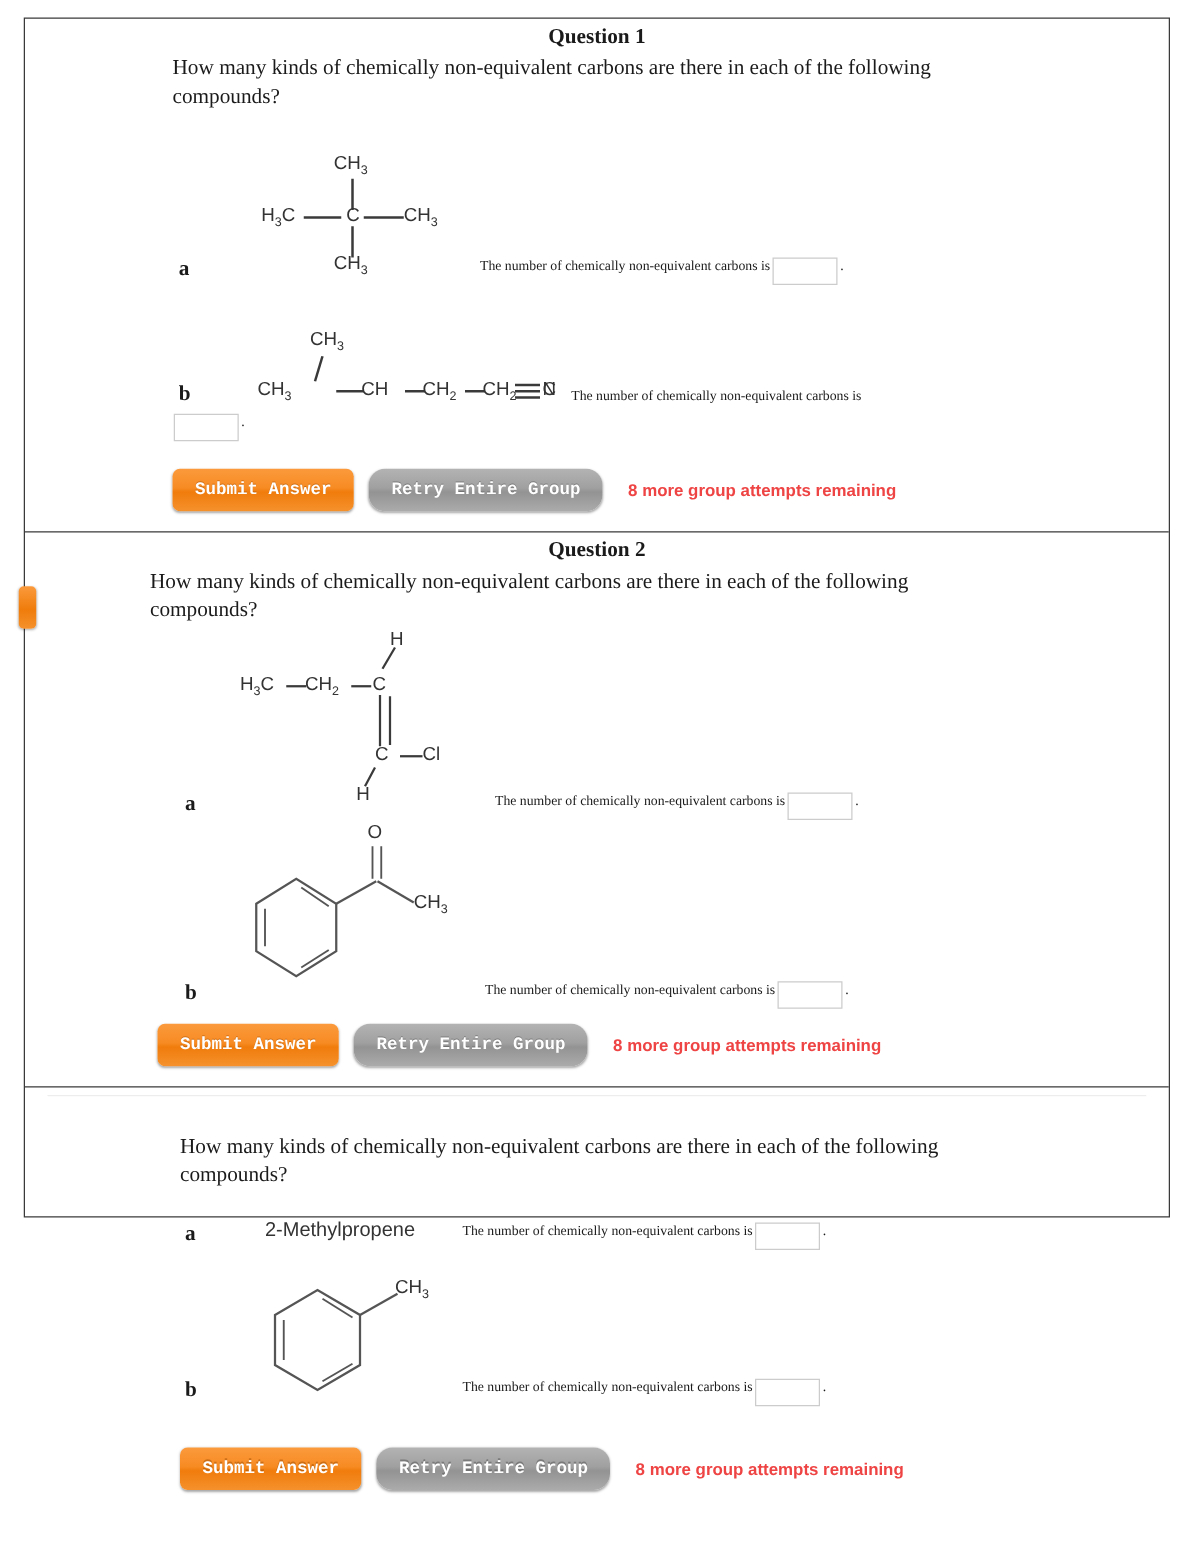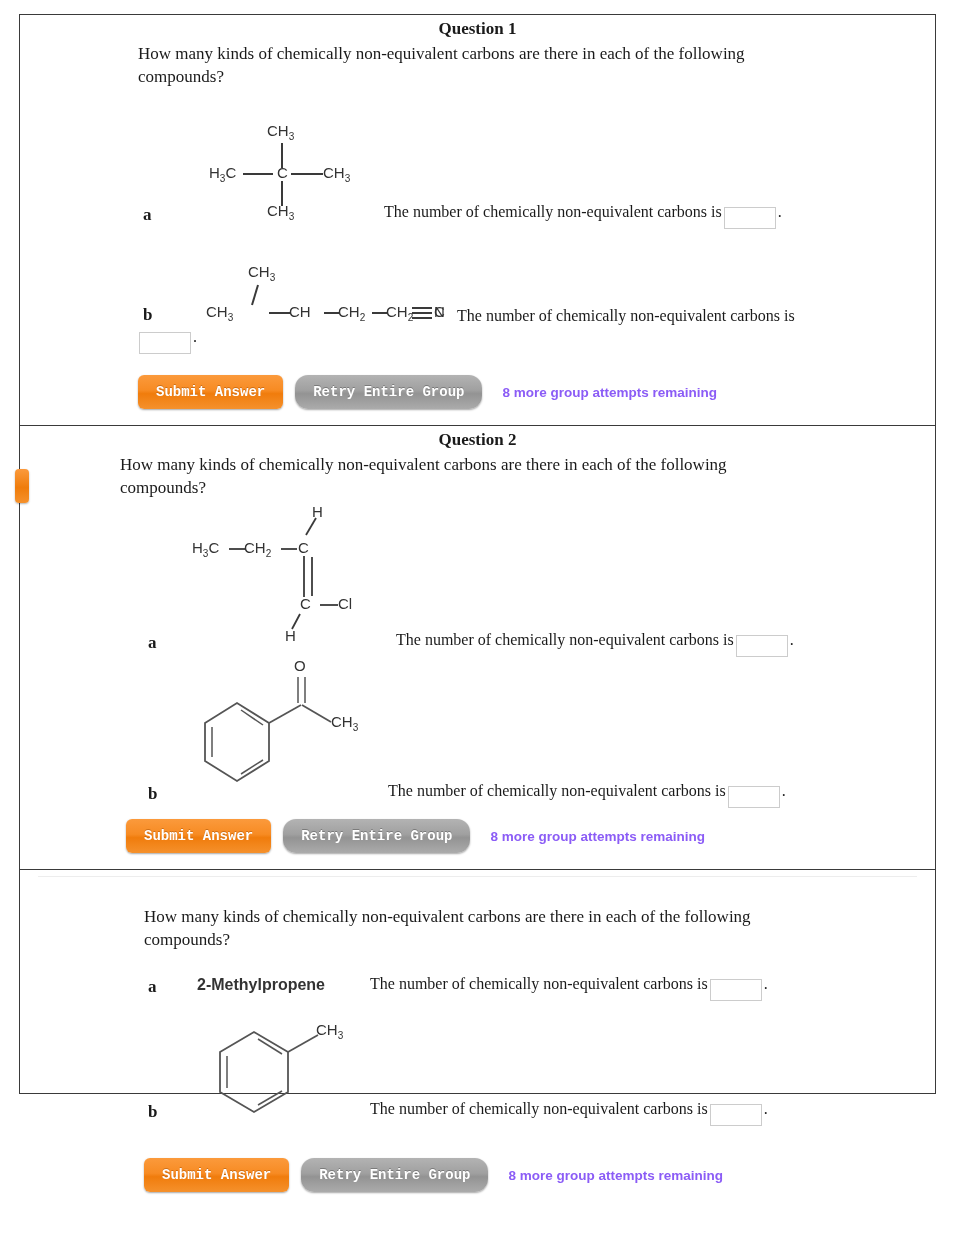--- a/index.html
+++ b/index.html
@@ -1,42 +1,42 @@
 <!DOCTYPE html>
 <html><head>
 <meta charset="utf-8">
 <style>
   html,body{margin:0;padding:0;background:#fff;}
   body{width:956px;height:1244px;font-family:"Liberation Serif",serif;color:#1a1a1a;}
 
   .page{position:relative;width:956px;height:1244px;overflow:hidden;}
 
   .quiz-frame{
-    position:absolute;left:19px;top:14px;width:917px;height:1080px;
+    position:absolute;left:19px;top:14px;width:917px;height:960px;
     border:1.5px solid #3a3a3a;box-sizing:border-box;background:#fff;
   }
 
   .qsection{position:relative;box-sizing:border-box;}
   .qsection + .qsection{border-top:1.5px solid #3a3a3a;}
 
   .q-title{
     text-align:center;font-weight:bold;font-size:17px;
     font-family:"Liberation Serif",serif;letter-spacing:0px;
     padding-top:4px;
   }
   .q-rule{height:1px;background:#ededed;margin:6px 18px 0 18px;}
 
   .q-prompt{
     font-size:17px;line-height:1.35;
     margin:3px 0 0 0;
   }
 
   .row{position:absolute;}
   .lbl-ab{font-weight:bold;font-size:17px;font-family:"Liberation Serif",serif;}
-  .answer-text{font-size:16px;font-family:"Liberation Serif",serif;white-space:nowrap;}
+  .answer-text{font-size:11px;font-family:"Liberation Serif",serif;white-space:nowrap;}
   .ansbox{
     display:inline-block;width:52px;height:22px;vertical-align:-5px;
     border:1px solid #cccccc;background:#ffffff;box-sizing:border-box;margin:0 2px;
   }
 
   
   .btnbar{position:absolute;display:flex;align-items:center;}
   .btn{
     font-family:Liberation Mono, monospace;font-weight:bold;font-size:14px;
     color:#ffffff;border:none;border-radius:6px;
@@ -48,21 +48,21 @@
     background:linear-gradient(to bottom,#fb9a3c 0%,#f78b23 45%,#f07c0c 55%,#f5912c 100%);
     text-shadow:0 -1px 0 rgba(150,70,0,.45);
   }
   .btn-retry{
     background:linear-gradient(to bottom,#b3b3b3 0%,#a0a0a0 45%,#939393 55%,#ababab 100%);
     text-shadow:0 -1px 0 rgba(80,80,80,.5);
     border-radius:13px;
   }
   .attempts{
     font-family:"Liberation Sans",sans-serif;font-weight:bold;font-size:13.5px;
-    color:#8b5cf6;margin-left:20px;white-space:nowrap;
+    color:#ef4444;margin-left:20px;white-space:nowrap;
   }
 
   
   .orange-sliver{
     position:absolute;width:14px;height:34px;
     background:linear-gradient(to bottom,#fb9a3c,#ef7c0b 55%,#f5912c);
     border-radius:4px;box-shadow:0 1px 2px rgba(0,0,0,.3);
   }
 
   
@@ -200,21 +200,21 @@
       </div>
     </div>
 
     <div class="qsection" style="height:356px;">
       <div class="q-rule"></div>
       <div class="q-prompt" style="position:absolute;left:124px;top:33px;width:640px;">How many kinds of chemically non-equivalent carbons are there in each of the following compounds?</div>
 
       <div class="row" style="left:128px;top:107px;">
         <span class="lbl-ab">a</span>
       </div>
-      <div class="row" style="left:177px;top:106px;font-weight:bold;">
+      <div class="row" style="left:192px;top:106px;">
         <span class="mtxt" style="position:static;font-size:16px;">2-Methylpropene</span>
       </div>
       <div class="row" style="left:350px;top:105px;">
         <span class="answer-text">The number of chemically non-equivalent carbons is</span><input class="ansbox" type="text" placeholder="" style=""><span class="answer-text">.</span>
       </div>
 
       <div class="mol" style="left:186px;top:140px;width:160px;height:110px;">
         <svg width="160" height="110" viewBox="0 0 160 110">
           <polygon points="14,42 48,22 82,42 82,82 48,102 14,82" fill="none" stroke="#555" stroke-width="1.8"></polygon>
           <line x1="21" y1="46" x2="21" y2="78" stroke="#555" stroke-width="1.5"></line>

